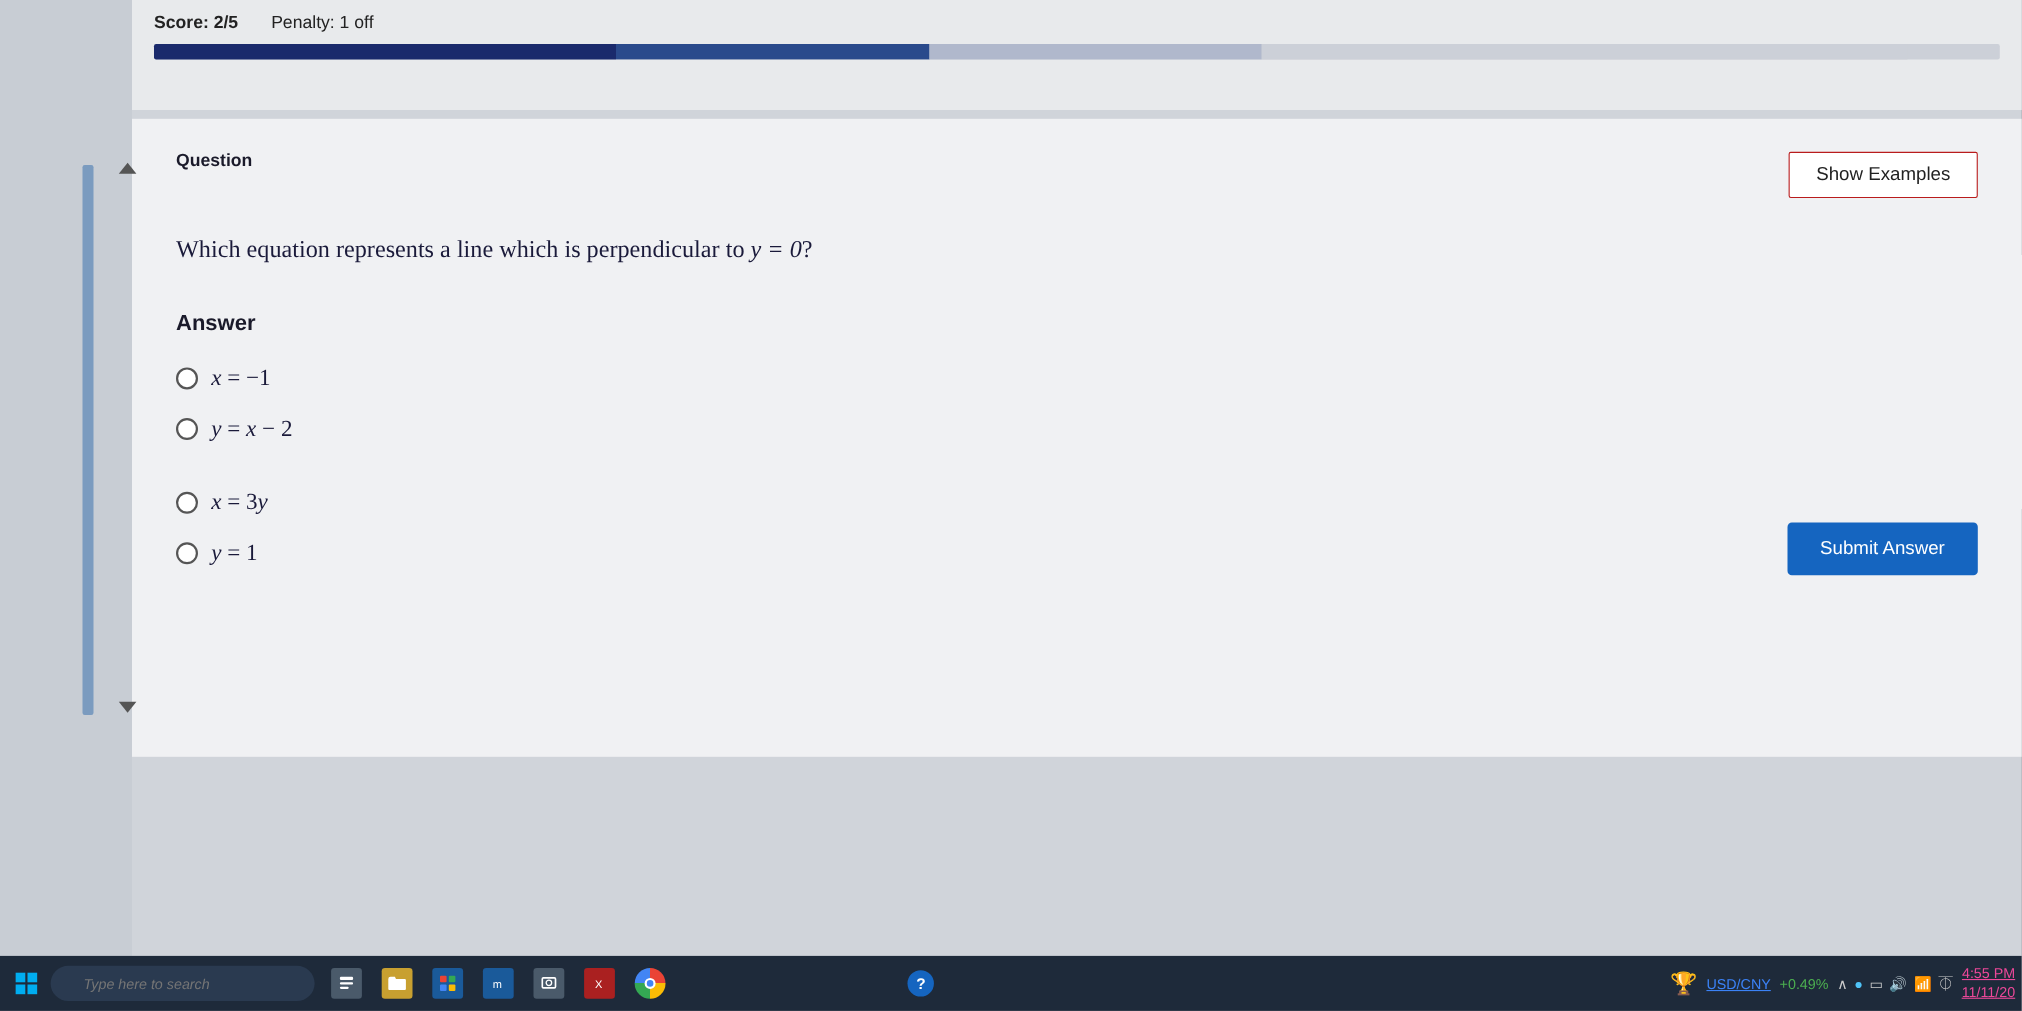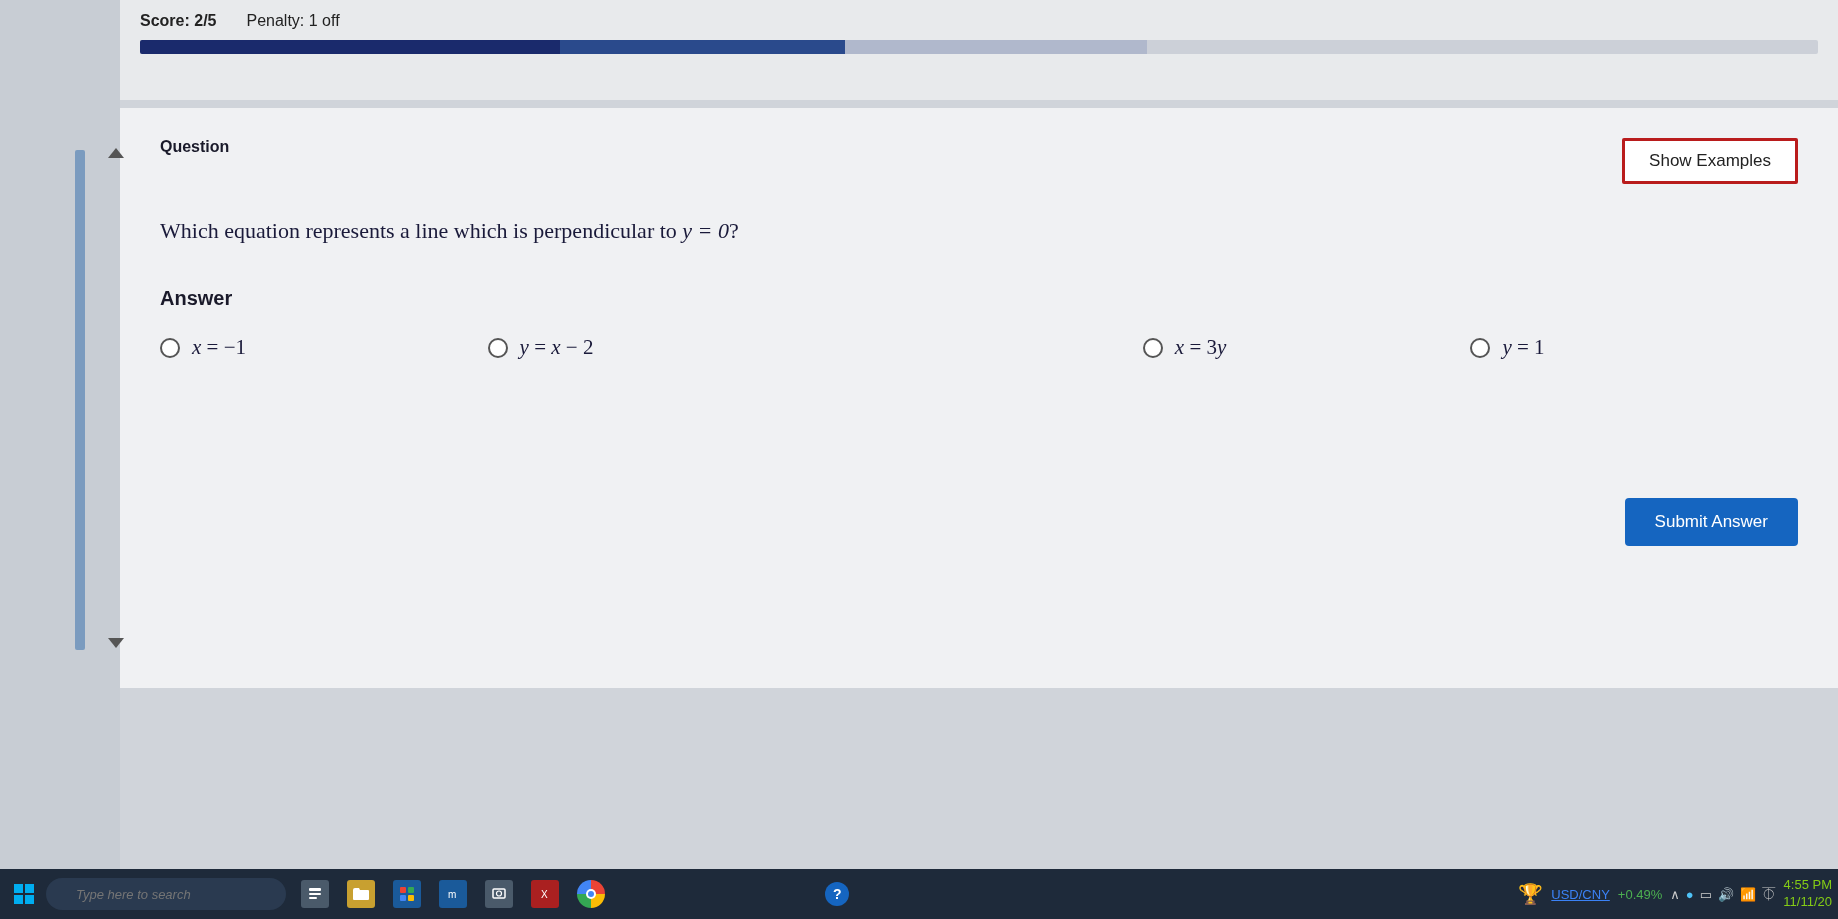--- a/index.html
+++ b/index.html
@@ -149,21 +149,21 @@
     }
 
     .question-label {
       font-family: Arial, sans-serif;
       font-size: 16px;
       font-weight: bold;
       color: #1a1a2a;
     }
 
     .show-examples-btn {
-      border: 3px solid #b91c1c;
+      border: 1px solid #b91c1c;
       background: white;
       padding: 10px 24px;
       font-size: 17px;
       font-family: Arial, sans-serif;
       cursor: pointer;
       color: #222;
       border-radius: 2px;
     }
 
     .question-text {
@@ -177,21 +177,21 @@
     .answer-label {
       font-family: Arial, sans-serif;
       font-size: 20px;
       font-weight: bold;
       color: #1a1a2a;
       margin-bottom: 25px;
     }
 
     .answer-grid {
       display: grid;
-      grid-template-columns: 1fr 1fr 1fr 1fr 1fr;
+      grid-template-columns: 1fr;
       gap: 21px 0;
       margin-bottom: 30px;
     }
 
     .answer-option {
       display: flex;
       align-items: center;
       gap: 12px;
       font-size: 21px;
       color: #1a1a3a;
@@ -205,21 +205,21 @@
       border: 2px solid #555;
       border-radius: 50%;
       background: white;
       flex-shrink: 0;
       cursor: pointer;
     }
 
     .submit-btn-area {
       position: absolute;
       right: 40px;
-      top: 390px;
+      top: 367px;
     }
 
     .submit-btn {
       background: #1565c0;
       color: white;
       border: none;
       padding: 14px 30px;
       font-size: 17px;
       font-family: Arial, sans-serif;
       cursor: pointer;
@@ -344,22 +344,23 @@
       text-decoration: underline;
     }
 
     .taskbar-currency-change {
       color: #4caf50;
     }
 
     .taskbar-time {
       text-align: right;
       line-height: 1.3;
-      color: #84cc16;
+      color: #ec4899;
       font-size: 13px;
+      text-decoration: underline;
     }
 
     .taskbar-sys-icons {
       display: flex;
       align-items: center;
       gap: 6px;
       color: #ccc;
     }
 
     

